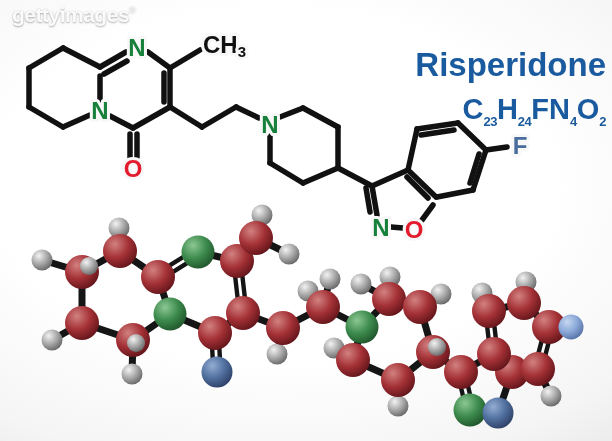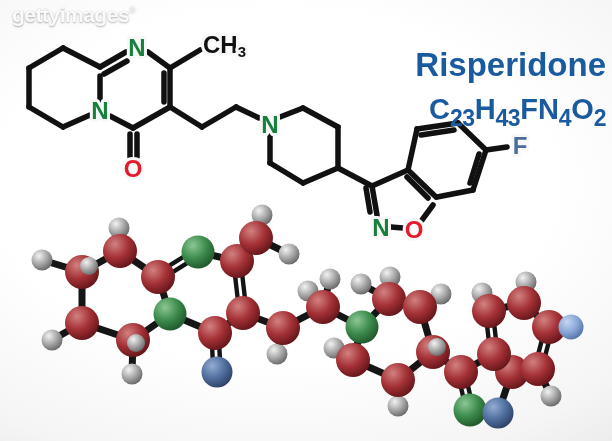--- a/index.html
+++ b/index.html
@@ -13,21 +13,21 @@
     color:rgba(255,255,255,0.95);
     text-shadow:0 1px 2px rgba(110,110,110,0.55), 0 0 1px rgba(140,140,140,0.4);
     letter-spacing:-0.5px;user-select:none;
   }
   .watermark .wbold{font-weight:700;}
   .watermark .wlight{font-weight:700;opacity:0.92;}
   .watermark .wreg{font-size:9px;vertical-align:9px;opacity:0.9;}
   .title-block{position:absolute;left:378px;top:18px;width:228px;text-align:right;margin-top:28px;}
   .compound-title{font-size:33px;font-weight:700;letter-spacing:0px;}
   .molecular-formula{margin-top:9px;font-size:29px;font-weight:700;}
-  .molecular-formula sub{font-size:23px;line-height:0;vertical-align:-7px;letter-spacing:-0.5px;}
+  .molecular-formula sub{font-size:13px;line-height:0;vertical-align:-7px;letter-spacing:-0.5px;}
   svg{position:absolute;left:0;top:0;}
   text.atom-label{font-family:"Liberation Sans",sans-serif;font-weight:700;paint-order:stroke;stroke:#f8f8f8;stroke-width:6px;stroke-linejoin:round;}
 </style>
 </head>
 <body>
 
 <div class="canvas">
 
   <svg id="mol-svg" width="612" height="441" viewBox="0 0 612 441">
     <defs id="mol-defs">
@@ -216,16 +216,16 @@
         <circle cx="136" cy="343" r="9" fill="url(#g-H)"></circle>
         <circle cx="437" cy="347" r="9" fill="url(#g-H)"></circle>
         <circle cx="89" cy="266" r="9" fill="url(#g-H)"></circle>
       </g>
   </svg>
 
   <div class="watermark"><span class="wbold">getty</span><span class="wlight">images</span><span class="wreg">®</span></div>
 
   <div class="title-block">
     <div class="compound-title" id="compound-title" style="color: rgb(26, 90, 158);">Risperidone</div>
-    <div class="molecular-formula" id="molecular-formula" style="color: rgb(26, 90, 158);"><span>C</span><sub>23</sub><span>H</span><sub>43</sub><span>FN</span><sub>4</sub><span>O</span><sub>2</sub></div>
+    <div class="molecular-formula" id="molecular-formula" style="color: rgb(26, 90, 158);"><span>C</span><sub>23</sub><span>H</span><sub>24</sub><span>FN</span><sub>4</sub><span>O</span><sub>2</sub></div>
   </div>
 
 </div>
 
 </body></html>

